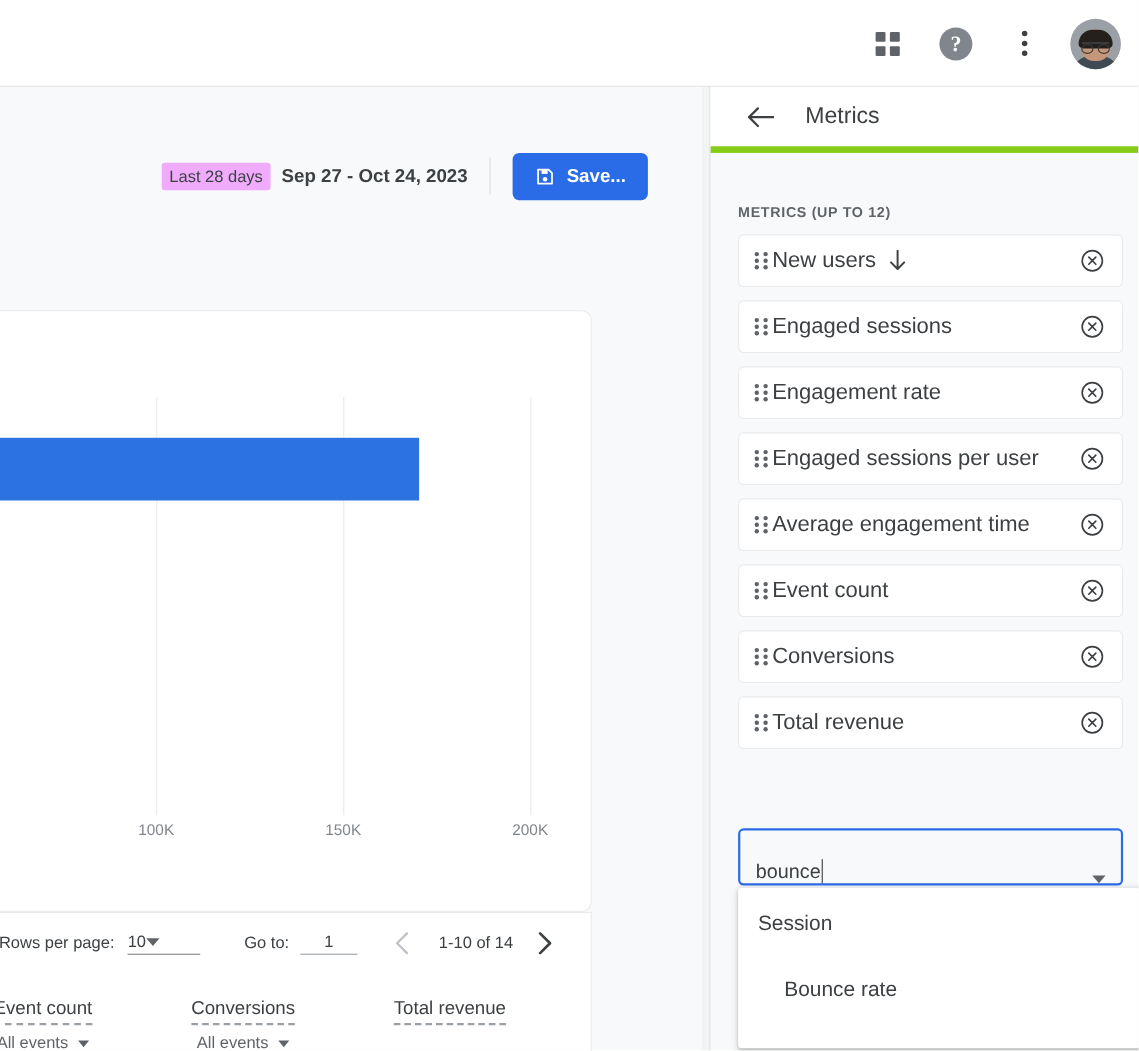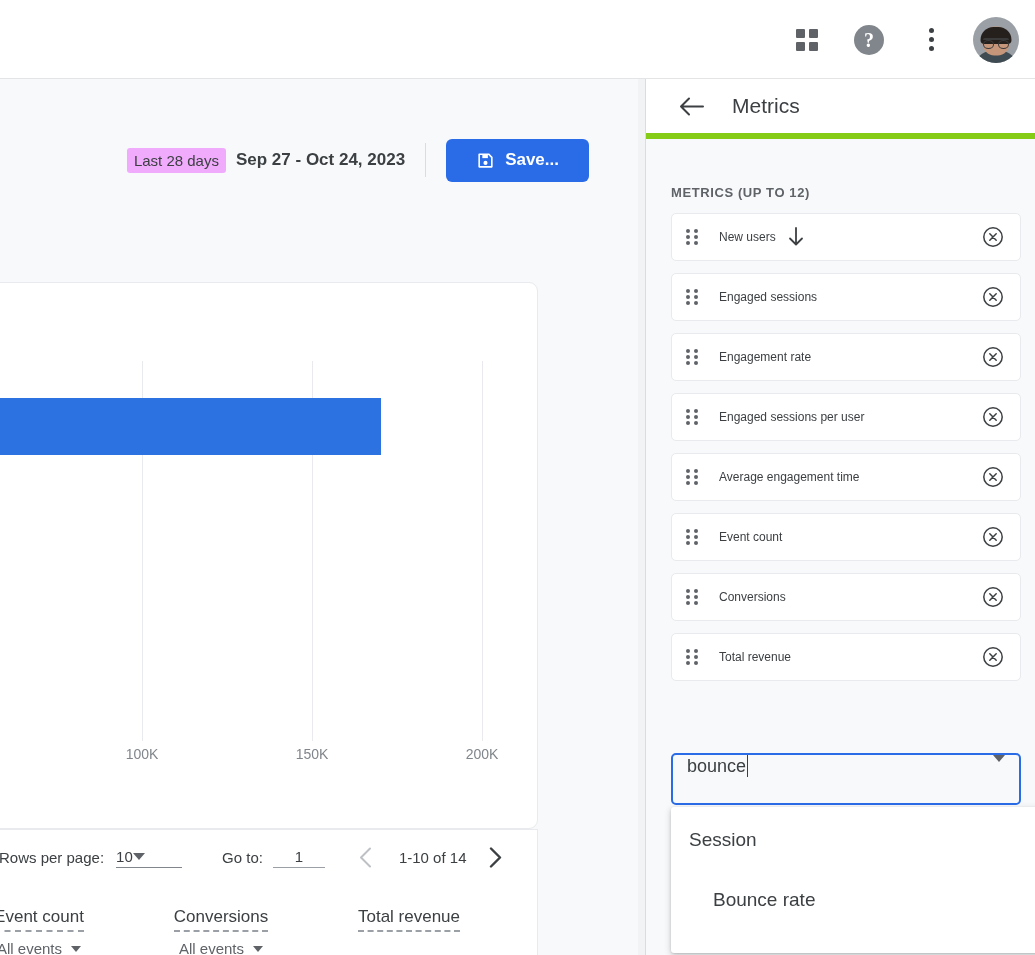--- a/index.html
+++ b/index.html
@@ -81,21 +81,21 @@
     background: #f0abfc; color: #3c4043; font-size: 15px;
     padding: 4px 7px; border-radius: 3px; cursor: pointer; text-align: center;
   }
   .daterange {
     font-size: 17px; font-weight: bold; color: #3c4043; margin-left: 10px; cursor: pointer;
   }
   .vdiv { width: 1px; height: 34px; background: #dadce0; margin: 0 20px; }
   .save-btn {
     display: flex; align-items: center; gap: 10px;
     background: #2a6ce8; color: #ffffff; border: none; border-radius: 6px;
-    height: 43px; padding: 0 30px; font-size: 17px; font-weight: bold;
+    height: 43px; padding: 0 20px; font-size: 17px; font-weight: bold;
     font-family: "Liberation Sans", sans-serif; cursor: pointer;
   }
   .save-icon { width: 19px; height: 19px; position: relative; }
   .save-icon svg { display: block; }
 
   
   .card {
     position: absolute; left: -120px; top: 203px; width: 658px; height: 547px;
     background: #ffffff; border: 1px solid #e8eaed; border-radius: 9px;
     overflow: hidden;
@@ -192,33 +192,33 @@
     margin-bottom: 12px; display: flex; align-items: center; padding: 0 14px;
     cursor: grab;
   }
   .drag-dots {
     width: 12px; height: 17px; display: grid;
     grid-template-columns: 4px 4px; grid-template-rows: 4px 4px 4px;
     gap: 2px 4px; flex: none;
   }
   .drag-dots i { width: 4px; height: 4px; background: #5f6368; border-radius: 50%; display: block; }
   .metric-name {
-    margin-left: 21px; font-size: 12px; color: #3c4043; flex: 1; white-space: nowrap;
+    margin-left: 4px; font-size: 20px; color: #3c4043; flex: 1; white-space: nowrap;
   }
   .sort-arrow { margin-left: -2px; margin-right: auto; display: flex; align-items: center; }
   .remove-btn {
     width: 26px; height: 26px; display: flex; align-items: center; justify-content: center;
     cursor: pointer; flex: none;
   }
 
   
   .combo {
     position: absolute; left: 25px; top: 614px; width: 350px; height: 52px;
     background: #f8f9fa; border: 2px solid #2a6ce8; border-radius: 5px;
-    display: flex; align-items: flex-start; padding: 0 14px;
+    display: flex; align-items: flex-end; padding: 0 14px;
   }
   .combo-text {
     font-size: 18px; color: #3c4043; flex: 1; position: relative; cursor: text;
   }
   .caret-bar {
     display: inline-block; width: 1px; height: 22px; background: #3c4043;
     vertical-align: -5px; margin-left: 1px;
   }
   .dropdown {
     position: absolute; left: 25px; top: 668px; width: 378px; height: 146px;

